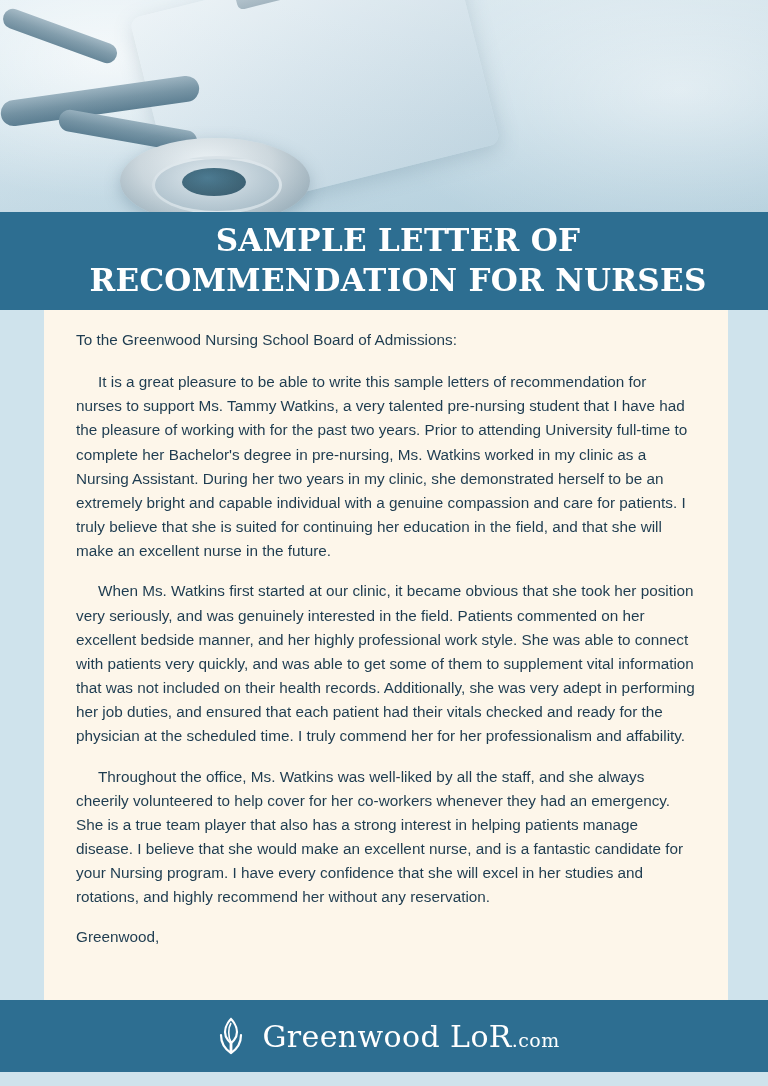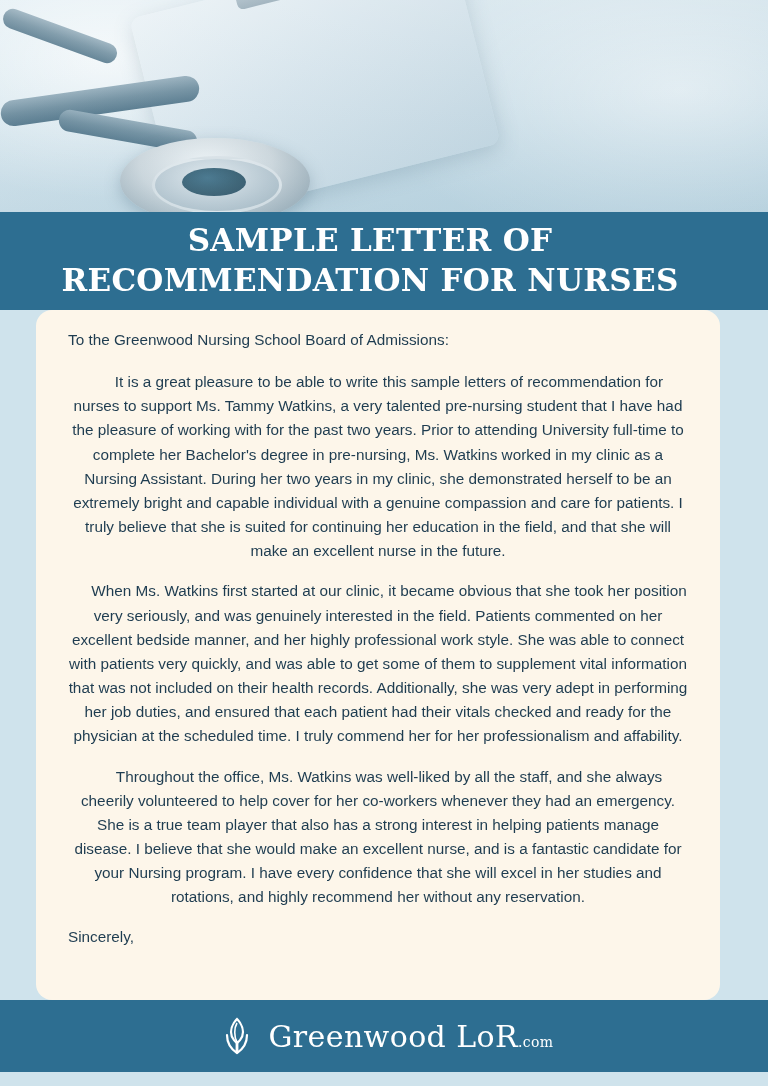--- a/index.html
+++ b/index.html
@@ -134,61 +134,59 @@
   
   .title-band {
     position: absolute;
     top: 212px;
     left: 0;
     width: 768px;
     height: 98px;
     background: #2d6e91;
     display: flex;
     align-items: center;
-    justify-content: flex-start;
+    justify-content: flex-end;
   }
   .title-text {
     color: #ffffff;
     font-family: "DejaVu Serif", serif;
     font-weight: bold;
     font-size: 31px;
     line-height: 1.28;
     letter-spacing: 0.3px;
     text-align: center;
     text-transform: uppercase;
     width: 720px;
     padding: 0 10px;
   }
 
   
   .letter {
     position: absolute;
     top: 310px;
-    left: 36px;
+    left: 44px;
     width: 684px;
     height: 690px;
     background: #fdf6ea;
     box-sizing: border-box;
     padding: 18px 32px 18px 32px;
     overflow: hidden;
-    border-radius: 16px;
   }
   .letter p {
     margin: 0 0 16px 0;
     color: #1e3c50;
     font-size: 15.3px;
     line-height: 1.58;
     font-family: "Liberation Sans", sans-serif;
   }
   .salutation {
     margin-bottom: 18px !important;
   }
   .indent {
     text-indent: 22px;
-    text-align: center;
   }
   .sign-line {
     margin-bottom: 4px !important;
   }
   .sign-name {
     margin-bottom: 0 !important;
   }
 
   
   .footer {
@@ -213,21 +211,21 @@
     position: relative;
   }
   .brand-text {
     color: #ffffff;
     font-family: "DejaVu Serif", serif;
     font-size: 30px;
     letter-spacing: 0.4px;
     white-space: nowrap;
   }
   .brand-text .small {
-    font-size: 14px;
+    font-size: 19px;
   }
   .footer-strip {
     position: absolute;
     top: 1072px;
     left: 0;
     width: 768px;
     height: 14px;
     background: #cfe3ec;
   }
 </style>
@@ -254,21 +252,21 @@
 
   <div class="title-band">
     <div class="title-text">Sample Letter of Recommendation for Nurses</div>
   </div>
 
   <div class="letter">
     <p class="salutation">To the Greenwood Nursing School Board of Admissions:</p>
     <p class="indent">It is a great pleasure to be able to write this sample letters of recommendation for nurses to support Ms. Tammy Watkins, a very talented pre-nursing student that I have had the pleasure of working with for the past two years. Prior to attending University full-time to complete her Bachelor's degree in pre-nursing, Ms. Watkins worked in my clinic as a Nursing Assistant. During her two years in my clinic, she demonstrated herself to be an extremely bright and capable individual with a genuine compassion and care for patients. I truly believe that she is suited for continuing her education in the field, and that she will make an excellent nurse in the future.</p>
     <p class="indent">When Ms. Watkins first started at our clinic, it became obvious that she took her position very seriously, and was genuinely interested in the field. Patients commented on her excellent bedside manner, and her highly professional work style. She was able to connect with patients very quickly, and was able to get some of them to supplement vital information that was not included on their health records. Additionally, she was very adept in performing her job duties, and ensured that each patient had their vitals checked and ready for the physician at the scheduled time. I truly commend her for her professionalism and affability.</p>
     <p class="indent">Throughout the office, Ms. Watkins was well-liked by all the staff, and she always cheerily volunteered to help cover for her co-workers whenever they had an emergency. She is a true team player that also has a strong interest in helping patients manage disease. I believe that she would make an excellent nurse, and is a fantastic candidate for your Nursing program. I have every confidence that she will excel in her studies and rotations, and highly recommend her without any reservation.</p>
-    <p class="sign-line">Sincerely,</p>
+    <p class="sign-line">Greenwood,</p>
   </div>
 
   <div class="footer">
     <div class="brand">
       <span class="brand-logo">
         <svg width="46" height="46" viewBox="0 0 46 46" aria-hidden="true">
           <path d="M23 6 C23 6 17 12 17 19 C17 26 23 30 23 30 C23 30 29 26 29 19 C29 12 23 6 23 6 Z" fill="none" stroke="#ffffff" stroke-width="2.2"></path>
           <path d="M23 10 C20 15 20 24 23 29" fill="none" stroke="#ffffff" stroke-width="1.6"></path>
           <rect x="21.6" y="28" width="2.8" height="12" fill="#ffffff"></rect>
           <path d="M13 22 C13 30 17 36 23 40 C29 36 33 30 33 22" fill="none" stroke="#ffffff" stroke-width="2.2" stroke-linecap="round"></path>

